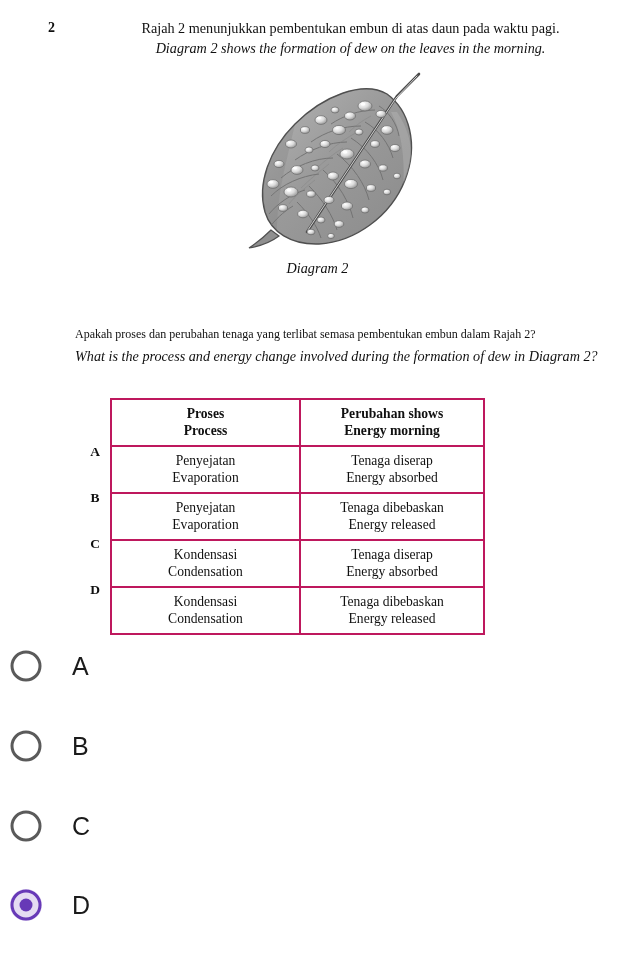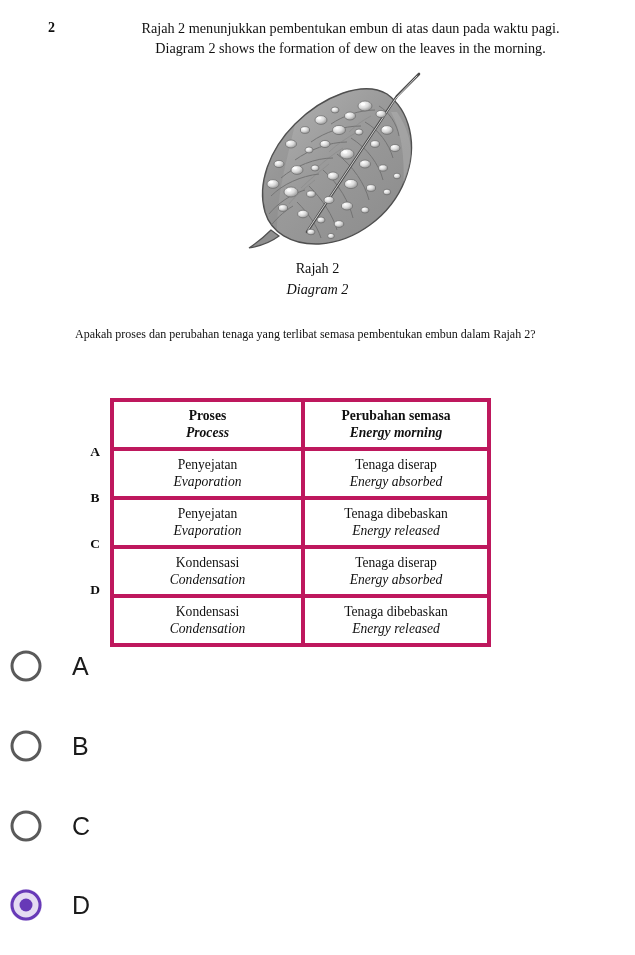--- a/index.html
+++ b/index.html
@@ -35,20 +35,21 @@
   .q-lines {
     margin-left: 27px;
     text-align: center;
   }
   .q-line {
     font-size: 14.2px;
     line-height: 20px;
     white-space: nowrap;
   }
   .q-line.en {
+    font-style: italic;
   }
 
   
   .figure {
     position: absolute;
     left: 247px;
     top: 72px;
     width: 185px;
     height: 180px;
   }
@@ -113,36 +114,35 @@
     text-align: center;
     padding-top: 6px;
     box-sizing: border-box;
   }
   .opt-table {
     border-collapse: collapse;
     width: 353px;
     table-layout: fixed;
   }
   .opt-table td, .opt-table th {
-    border: 4px solid #be185d;
+    border: 2px solid #be185d;
     text-align: center;
     padding: 5px 4px 6px 4px;
     vertical-align: middle;
   }
   .opt-table th {
     font-weight: bold;
   }
   .cell-ms {
     font-size: 13.6px;
     line-height: 17px;
   }
   .cell-en {
     font-size: 13.6px;
     line-height: 17px;
-    font-style: italic;
   }
   .opt-table th .cell-en {
     font-weight: bold;
   }
   .col-a { width: 179px; }
   .col-b { width: 174px; }
   .letters-col {
     position: absolute;
     left: 80px;
     top: 398px;
@@ -304,40 +304,40 @@
       <ellipse cx="102" cy="110" rx="2" ry="1.4"></ellipse>
       <ellipse cx="72" cy="46" rx="1.8" ry="1.2"></ellipse>
       <ellipse cx="138" cy="56" rx="1.8" ry="1.2"></ellipse>
       <ellipse cx="48" cy="96" rx="1.8" ry="1.2"></ellipse>
       <ellipse cx="24" cy="110" rx="1.8" ry="1.2"></ellipse>
     </g>
   </svg>
 </div>
 
 <div class="caption">
-  <div class="cap-line ms">Rajah 2</div>
   <div class="cap-line en">Diagram 2</div>
 </div>
 
 <div class="prompt">
   <div class="p-ms">Apakah proses dan perubahan tenaga yang terlibat semasa pembentukan embun dalam Rajah  2?</div>
+  <div class="p-en">What is the process and energy change involved during the formation of dew in Diagram 2?</div>
 </div>
 
 <div class="table-wrap">
   <div class="opt-row">
     <div class="row-letter"></div>
     <table class="opt-table">
       <thead>
         <tr>
           <th class="col-a">
             <div class="cell-ms">Proses</div>
             <div class="cell-en">Process</div>
           </th>
           <th class="col-b">
-            <div class="cell-ms">Perubahan semasa</div>
+            <div class="cell-ms">Perubahan shows</div>
             <div class="cell-en">Energy morning</div>
           </th>
         </tr>
       </thead>
       <tbody>
         <tr>
           <td>
             <div class="cell-ms">Penyejatan</div>
             <div class="cell-en">Evaporation</div>
           </td>

